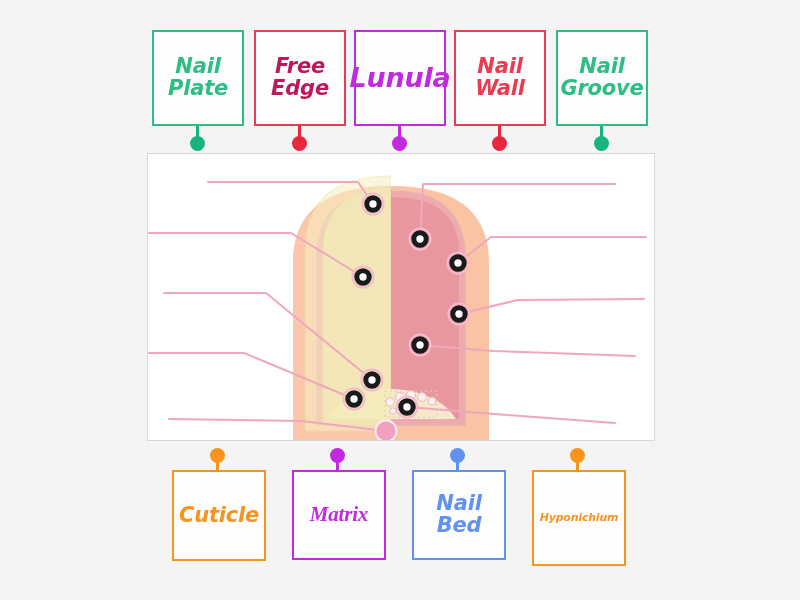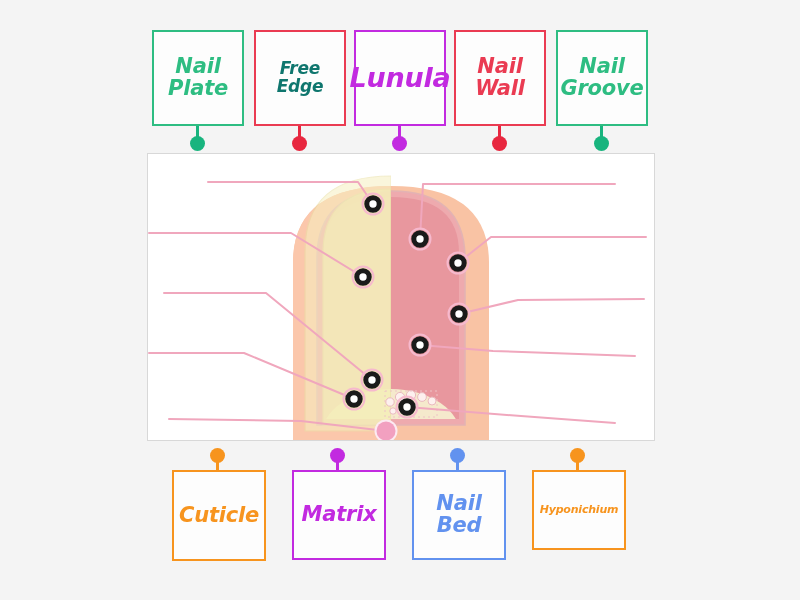--- a/index.html
+++ b/index.html
@@ -182,45 +182,45 @@
         </g>
     </svg>
   </div>
 
   <div id="labels-layer">
       <div class="label-card" style="left: 152px; top: 30px; width: 92px; height: 96px; border-color: rgb(46, 189, 130);">
         <span class="label-text" style="color: rgb(46, 189, 130); font-size: 21px;">Nail
 Plate</span>
       </div>
       <div class="label-card" style="left: 254px; top: 30px; width: 92px; height: 96px; border-color: rgb(234, 59, 82);">
-        <span class="label-text" style="color: #0f766e; font-size: 17px;">Free
+        <span class="label-text" style="color: #be185d; font-size: 21px;">Free
 Edge</span>
       </div>
       <div class="label-card" style="left: 354px; top: 30px; width: 92px; height: 96px; border-color: rgb(194, 42, 224);">
         <span class="label-text" style="color: rgb(194, 42, 224); font-size: 27px;">Lunula</span>
       </div>
       <div class="label-card" style="left: 454px; top: 30px; width: 92px; height: 96px; border-color: rgb(234, 59, 82);">
         <span class="label-text" style="color: rgb(234, 59, 82); font-size: 21px;">Nail
 Wall</span>
       </div>
       <div class="label-card" style="left: 556px; top: 30px; width: 92px; height: 96px; border-color: rgb(46, 189, 130);">
         <span class="label-text" style="color: rgb(46, 189, 130); font-size: 21px;">Nail
 Groove</span>
       </div>
       <div class="label-card" style="left: 172px; top: 470px; width: 94px; height: 91px; border-color: rgb(247, 148, 30);">
         <span class="label-text" style="color: rgb(247, 148, 30); font-size: 21px;">Cuticle</span>
       </div>
-      <div class="label-card" style="left: 292px; top: 470px; width: 94px; height: 90px; border-color: rgb(194, 42, 224);">
+      <div class="label-card" style="left: 292px; top: 470px; width: 94px; height: 90px; border-color: rgb(194, 42, 224); font-family: Liberation Serif, serif;">
         <span class="label-text" style="color: rgb(194, 42, 224); font-size: 21px;">Matrix</span>
       </div>
       <div class="label-card" style="left: 412px; top: 470px; width: 94px; height: 90px; border-color: rgb(98, 146, 239);">
         <span class="label-text" style="color: rgb(98, 146, 239); font-size: 21px;">Nail
 Bed</span>
       </div>
-      <div class="label-card" style="left: 532px; top: 470px; width: 94px; height: 80px; border-color: rgb(247, 148, 30);">
+      <div class="label-card" style="left: 532px; top: 470px; width: 94px; height: 96px; border-color: rgb(247, 148, 30);">
         <span class="label-text" style="color: rgb(247, 148, 30); font-size: 11px;">Hyponichium</span>
       </div>
       <div class="pin" style="left: 195.5px; top: 126px; height: 12px; background: rgb(24, 180, 126);"></div>
       <div class="pin-head" style="left: 189.5px; top: 136px; background: rgb(24, 180, 126);"></div>
       <div class="pin" style="left: 297.5px; top: 126px; height: 12px; background: rgb(232, 39, 63);"></div>
       <div class="pin-head" style="left: 291.5px; top: 136px; background: rgb(232, 39, 63);"></div>
       <div class="pin" style="left: 397.5px; top: 126px; height: 12px; background: rgb(194, 42, 224);"></div>
       <div class="pin-head" style="left: 391.5px; top: 136px; background: rgb(194, 42, 224);"></div>
       <div class="pin" style="left: 497.5px; top: 126px; height: 12px; background: rgb(232, 39, 63);"></div>
       <div class="pin-head" style="left: 491.5px; top: 136px; background: rgb(232, 39, 63);"></div>

